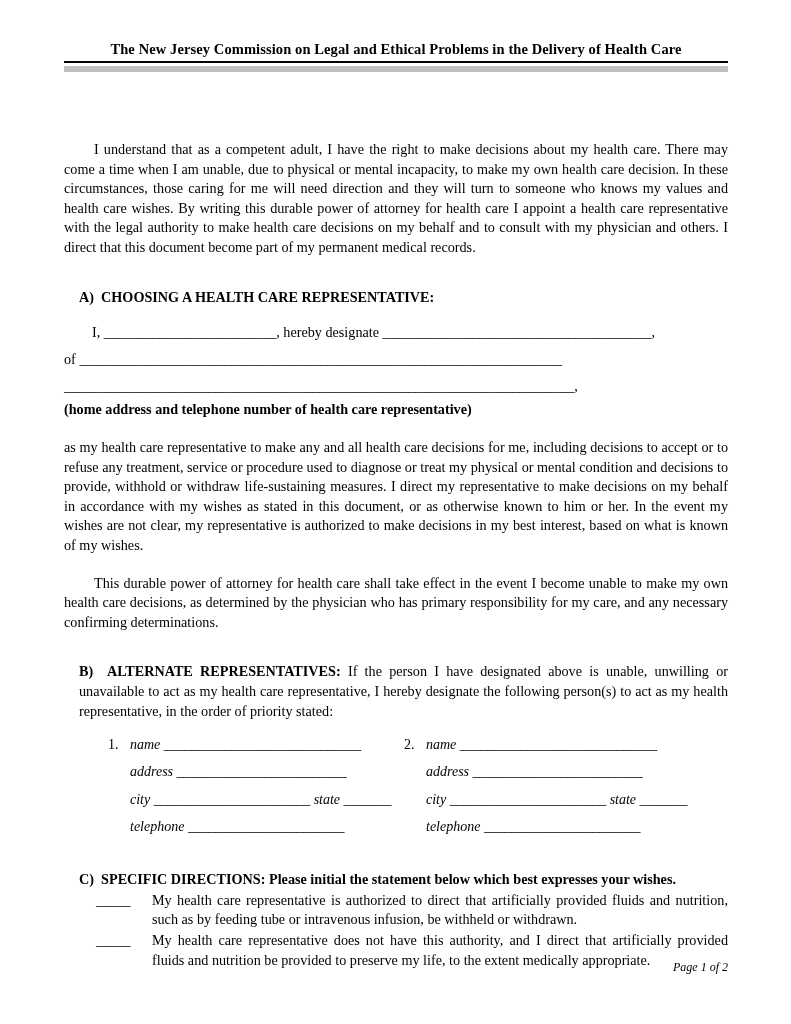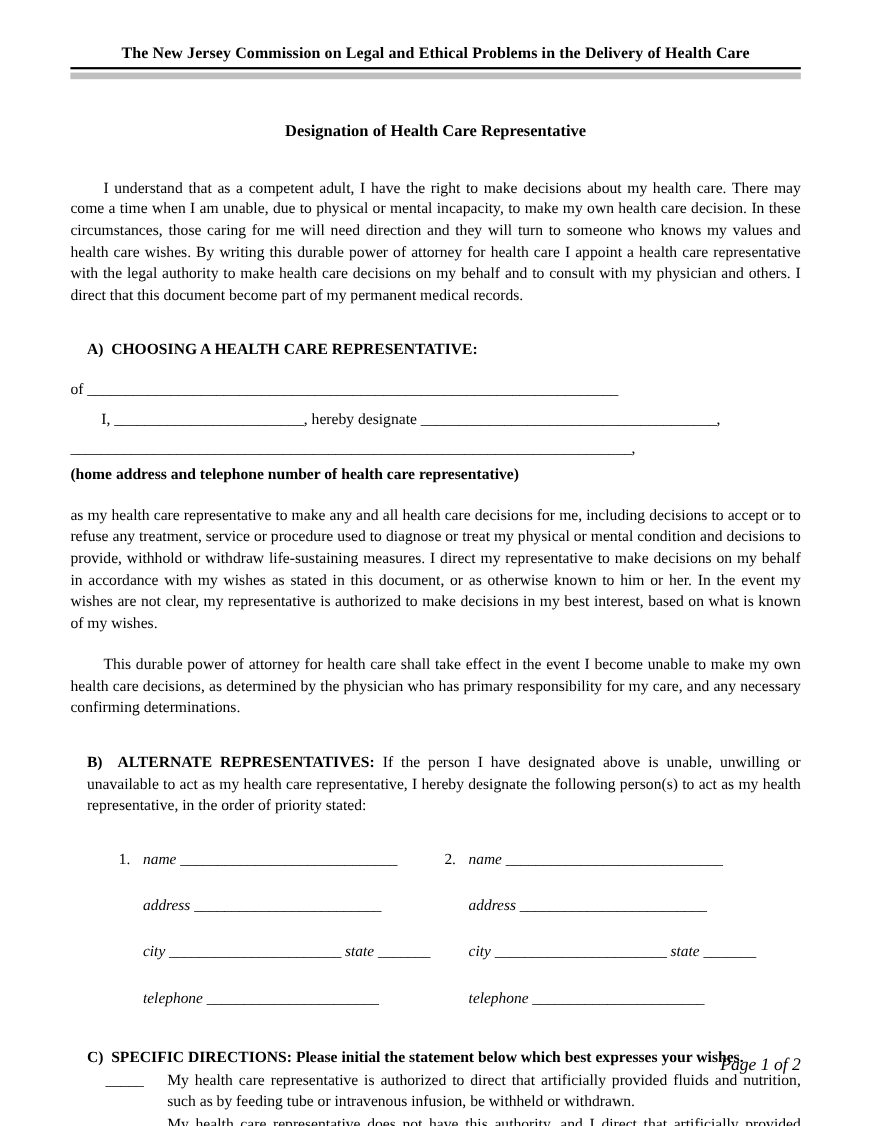--- a/index.html
+++ b/index.html
@@ -118,21 +118,20 @@
   .alt-col {
     width: 50%;
     box-sizing: border-box;
   }
   .alt-col.left { padding-left: 44px; }
   .alt-col.right { padding-left: 8px; }
   .alt-row {
     white-space: nowrap;
     line-height: 1.95;
     font-size: 14px;
-    margin-top: 15px;
   }
   .alt-num {
     display: inline-block;
     width: 22px;
     font-style: normal;
   }
   .alt-label {
     font-style: italic;
   }
   .alt-spacer { display: inline-block; width: 22px; }
@@ -155,65 +154,64 @@
     line-height: 1.38;
   }
 
   .footer {
     position: absolute;
     left: 64px;
     top: 960px;
     width: 664px;
     text-align: right;
     font-style: italic;
-    font-size: 16px;
+    font-size: 12px;
   }
 </style>
 </head>
 <body>
 
 <div class="page">
 
   <div class="doc-header">
     <div class="doc-header-title">The New Jersey Commission on Legal and Ethical Problems in the Delivery of Health Care</div>
     <div class="rule-black"></div>
     <div class="rule-gray"></div>
   </div>
 
   <div class="content">
 
     <div class="title-block">
-      <div class="title-line">Designation of Health Care Representative</div>
     </div>
 
     <div class="gap-lg"></div>
 
     <p class="para">I understand that as a competent adult, I have the right to make decisions about my health care.  There may come a time when I am unable, due to physical or mental incapacity, to make my own health care decision.  In these circumstances, those caring for me will need direction and they will turn to someone who knows my values and health care wishes.  By writing this durable power of attorney for health care I appoint a health care representative with the legal authority to make health care decisions on my behalf and to consult with my physician and others.  I direct that this document become part of my permanent medical records.</p>
 
     <div class="gap-lg"></div>
 
     <div class="section-head">
       <span>A)</span>&nbsp;
       <span>CHOOSING A HEALTH CARE REPRESENTATIVE:</span>
     </div>
 
     <div class="gap-sm"></div>
-
-    <div class="line-row">
-      <span>of</span>
-      <span class="fill">______________________________________________________________________</span>
-    </div>
 
     <div class="line-row indent-i">
       <span>I,</span>
       <span class="fill">_________________________</span><span>, hereby designate</span>
       <span class="fill">_______________________________________</span><span>,</span>
     </div>
 
     <div class="line-row">
+      <span>of</span>
+      <span class="fill">______________________________________________________________________</span>
+    </div>
+
+    <div class="line-row">
       <span class="fill">__________________________________________________________________________</span><span>,</span>
     </div>
 
     <div class="caption-bold">(home address and telephone number of health care representative)</div>
 
     <div class="gap-md"></div>
 
     <p class="para noindent">as my health care representative to make any and all health care decisions for me, including decisions to accept or to refuse any treatment, service or procedure used to diagnose or treat my physical or mental condition and decisions to provide, withhold or withdraw life-sustaining measures.  I direct my representative to make decisions on my behalf in accordance with my wishes as stated in this document, or as otherwise known to him or her.  In the event my wishes are not clear, my representative is authorized to make decisions in my best interest, based on what is known of my wishes.</p>
 
     <div class="gap-md"></div>

